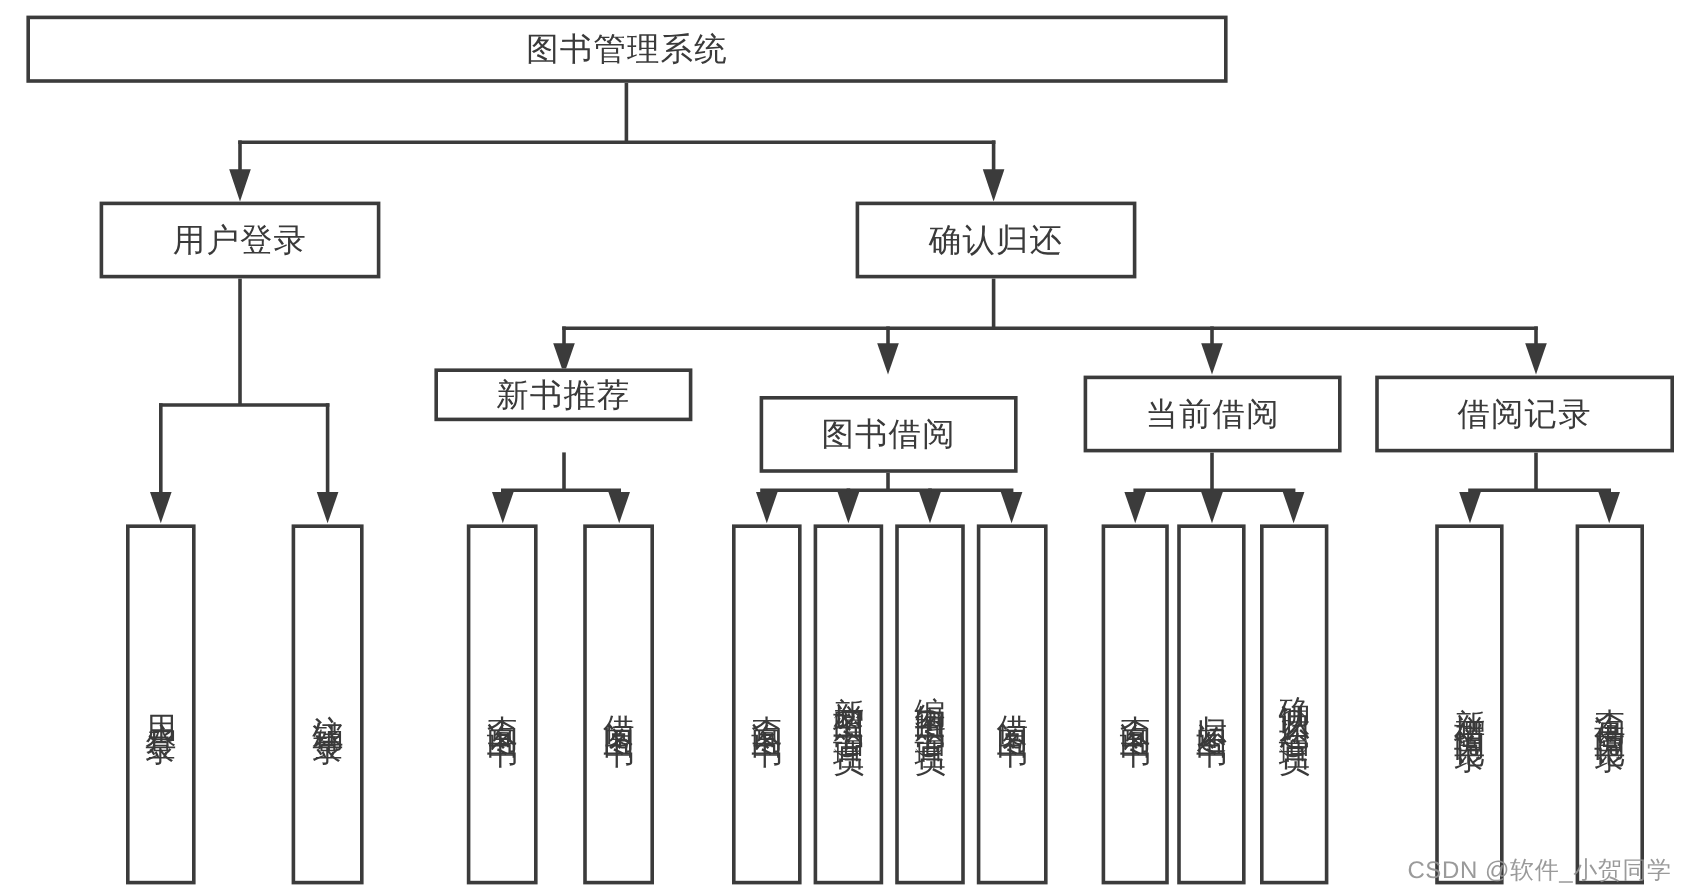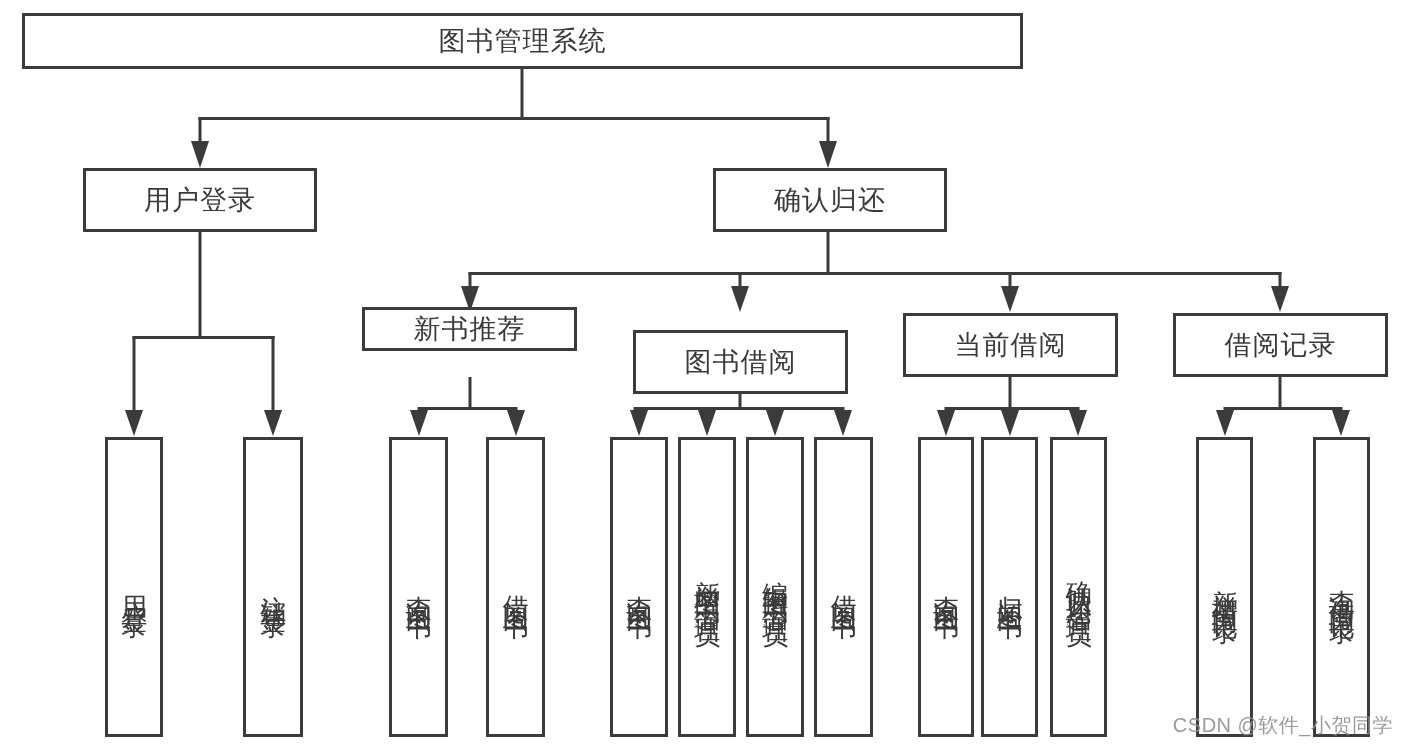--- a/index.html
+++ b/index.html
@@ -131,21 +131,21 @@
 
   <div class="box h" style="left:362px;top:307px;width:215px;height:44px">
     <span>新书推荐</span>
   </div>
   <div class="box h" style="left:633px;top:330px;width:215px;height:64px">
     <span>图书借阅</span>
   </div>
   <div class="box h" style="left:903px;top:313px;width:215px;height:64px">
     <span>当前借阅</span>
   </div>
-  <div class="box h" style="left:1173px;top:313px;width:215px;height:64px">
+  <div class="box h" style="left:1146px;top:313px;width:249px;height:64px">
     <span>借阅记录</span>
   </div>
 
   <div class="box v" style="left:105px;top:437px;width:58px;height:300px">
     <span>用户登录</span>
   </div>
   <div class="box v" style="left:243px;top:437px;width:60px;height:300px">
     <span>注销登录</span>
   </div>
 

